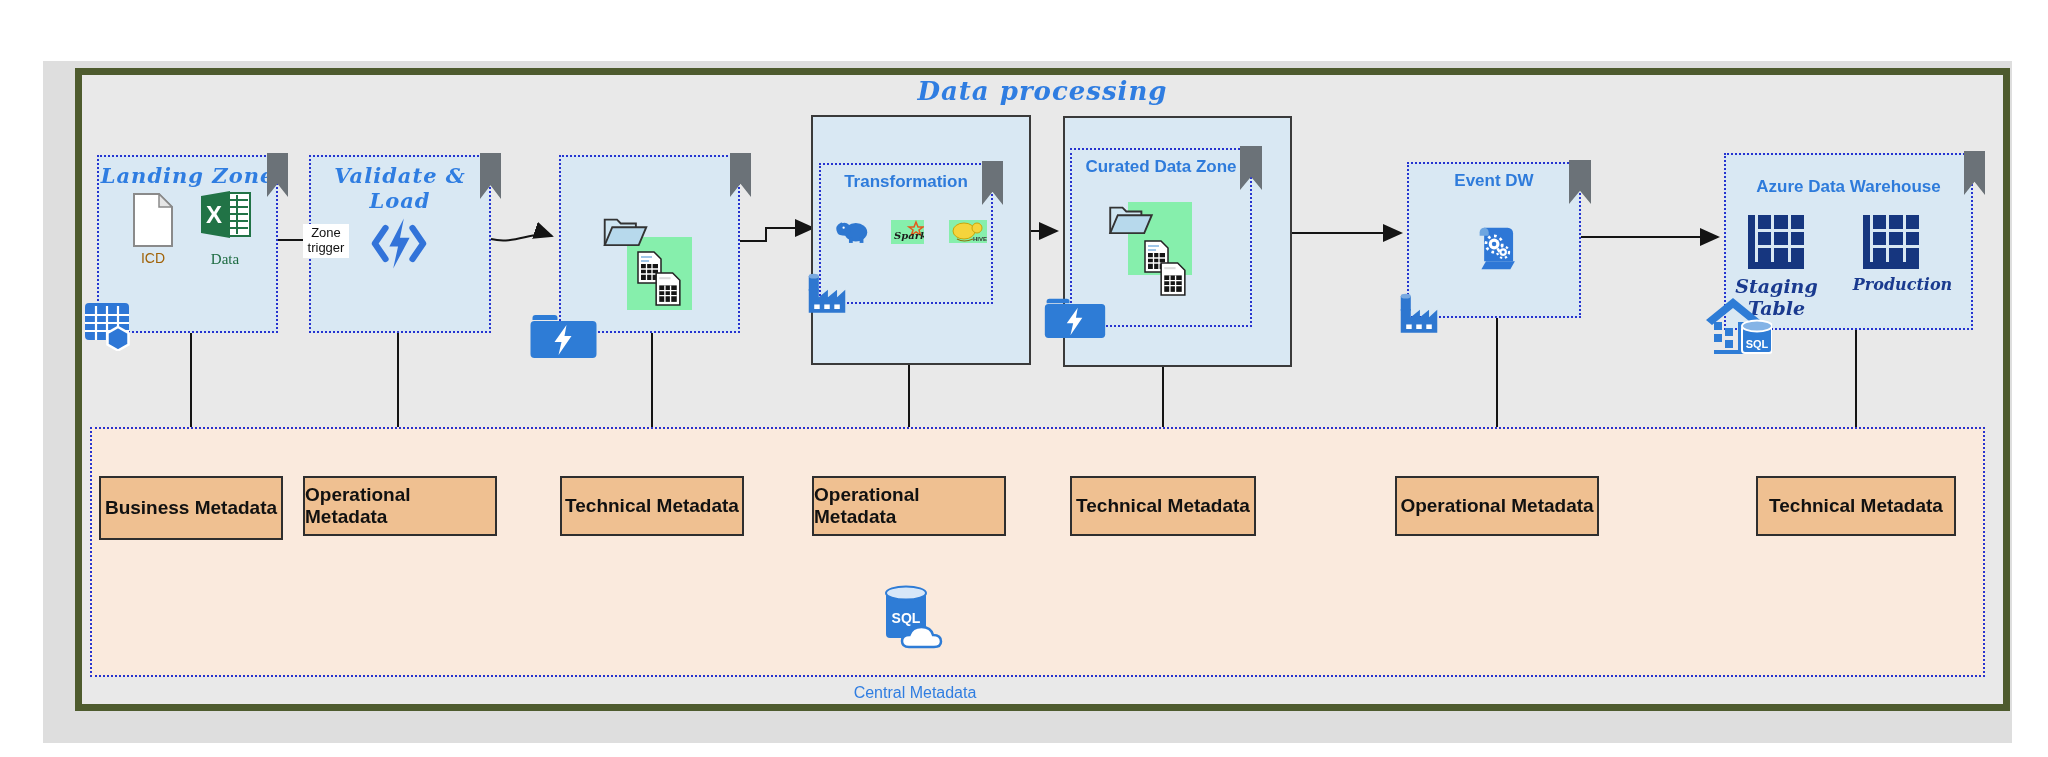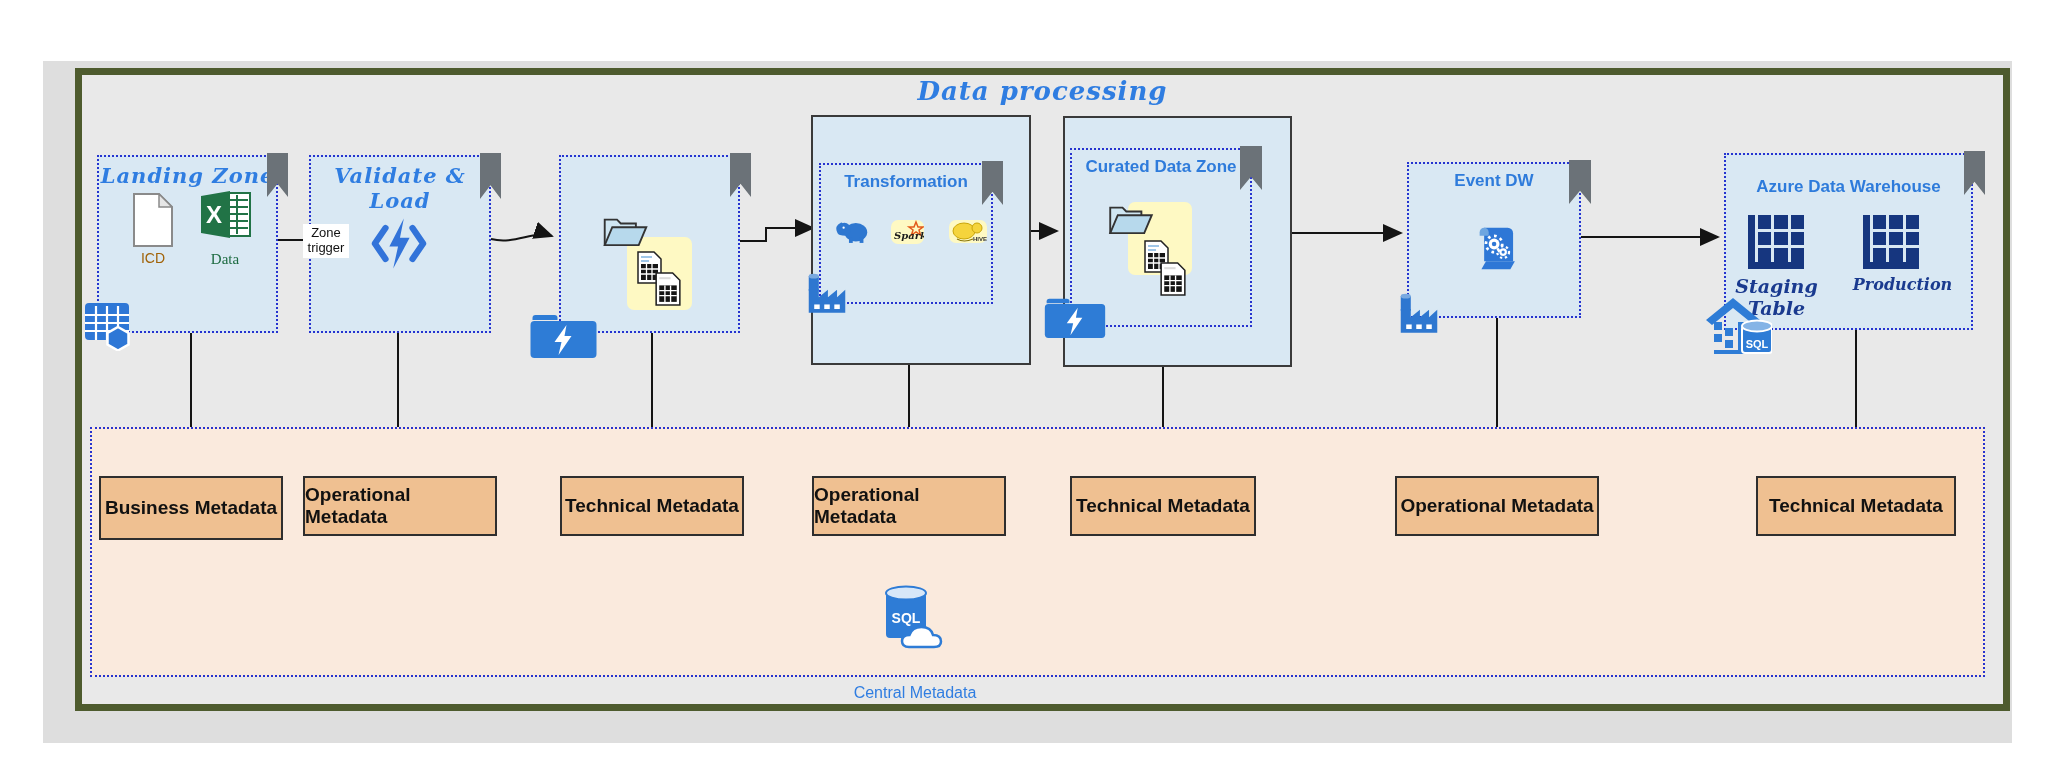--- a/index.html
+++ b/index.html
@@ -13,21 +13,21 @@
   .script{font-family:"DejaVu Serif",serif;font-style:italic;font-weight:bold;
           letter-spacing:1px;color:#2f7de1;}
   .ztitle{font-family:"Liberation Sans",sans-serif;color:#2e7bdb;font-weight:700;}
   .center{text-align:center;}
   .bookmark{background:#6b7278;
     clip-path:polygon(0 0,100% 0,100% 100%,50% 70%,0 100%);}
   .mband{background:#faeadd;border:2px dotted #2633cf;box-sizing:border-box;}
   .mbox{background:#efc091;border:2px solid #2e2e2e;box-sizing:border-box;
         display:flex;align-items:center;justify-content:center;
         font-size:19px;font-weight:700;color:#111;}
-  .whiteblock{background:#fef9c3;border-radius:7px;}
+  .whiteblock{background:#86efac;}
   .evtlabel{background:#fff;color:#111;font-size:13px;line-height:1.15;
             text-align:center;font-weight:500;}
   .tgrid{border-left:7px solid #16367f;border-bottom:7px solid #16367f;
          box-sizing:border-box;display:grid;gap:3px;padding-left:3px;
          grid-template-columns:repeat(3,1fr);grid-template-rows:repeat(3,1fr);}
   .tgrid span{background:#16367f;}
   .navyscript{font-family:"DejaVu Serif",serif;font-style:italic;font-weight:bold;
               color:#1a3a8f;}
   svg{display:block;}
 </style>

